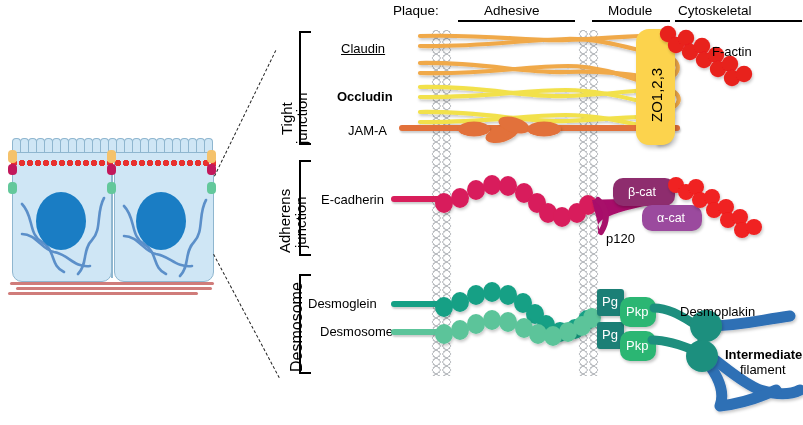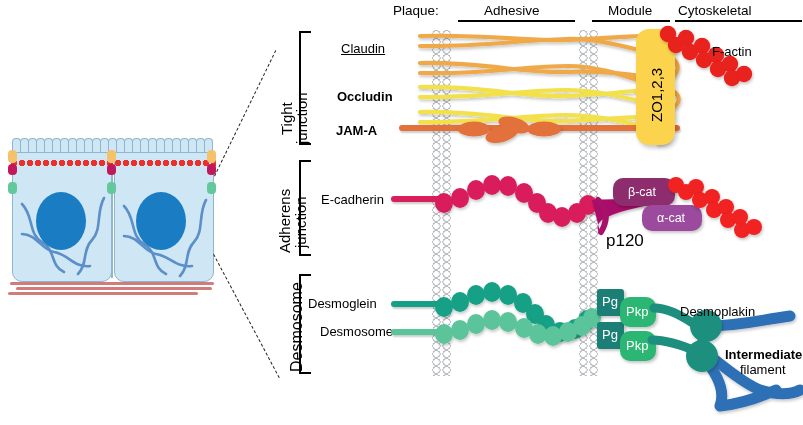--- a/index.html
+++ b/index.html
@@ -135,21 +135,21 @@
   <div class="abs vlabel" style="left:276px;top:253px;transform:rotate(-90deg);">Adherens</div>
   <div class="abs vlabel" style="left:292px;top:248px;transform:rotate(-90deg);">junction</div>
 
   <div class="bracket" style="left:299px;top:274px;height:100px;"></div>
   <div class="rule" style="left:299px;top:274px;width:12px;"></div>
   <div class="rule" style="left:299px;top:372px;width:12px;"></div>
   <div class="abs vlabel" style="left:288px;top:372px;transform:rotate(-90deg);font-size:16px;">Desmosome</div>
 
   <div class="abs txt" style="left:341px;top:42px;text-decoration:underline;">Claudin</div>
   <div class="abs txt" style="left:337px;top:90px;font-weight:bold;">Occludin</div>
-  <div class="abs txt" style="left:336px;top:124px;font-weight:bold;">JAM-A</div>
+  <div class="abs txt" style="left:348px;top:124px;">JAM-A</div>
   <div class="abs txt" style="left:321px;top:193px;">E-cadherin</div>
   <div class="abs txt" style="left:308px;top:297px;">Desmoglein</div>
   <div class="abs txt" style="left:320px;top:325px;">Desmosome</div>
 
   <div class="membrane" style="left:431px;top:30px;height:346px;"></div>
   <div class="membrane" style="left:578px;top:30px;height:346px;"></div>
 
   <svg class="abs" style="left:400px;top:26px;width:280px;height:122px;overflow:visible">
     <defs>
       <filter id="sh" x="-20%" y="-20%" width="160%" height="160%">
@@ -221,21 +221,21 @@
       <ellipse cx="126" cy="45" rx="9" ry="10"></ellipse>
       <ellipse cx="141" cy="41" rx="9" ry="10"></ellipse>
       <ellipse cx="152" cy="33" rx="9" ry="10"></ellipse>
     </g>
   </svg>
 
   <svg class="abs" style="left:588px;top:186px;width:70px;height:56px;overflow:visible">
     <path d="M4,14 C30,12 54,14 66,18 C48,22 26,26 14,34 C9,38 8,44 12,46" fill="#a8106a" filter="url(#sh)"></path>
     <path d="M10,14 C22,24 18,38 13,46" stroke="#a8106a" stroke-width="6" fill="none" stroke-linecap="round"></path>
   </svg>
-  <div class="abs txt" style="left:606px;top:232px;font-size:17px;">p120</div>
+  <div class="abs txt" style="left:606px;top:232px;font-size:13px;">p120</div>
 
   <div class="pill" style="left:613px;top:178px;width:62px;height:28px;background:#8e2d6e;"></div>
   <div class="catlbl" style="left:628px;top:185px;">β-cat</div>
   <div class="pill" style="left:642px;top:205px;width:60px;height:26px;background:#9b4a9e;"></div>
   <div class="catlbl" style="left:657px;top:211px;">α-cat</div>
 
   <svg class="abs" style="left:668px;top:178px;width:100px;height:72px;overflow:visible">
     <g fill="#f02020" filter="url(#sh)">
       <circle cx="8" cy="7" r="8"></circle>
       <circle cx="18" cy="14" r="8"></circle>

